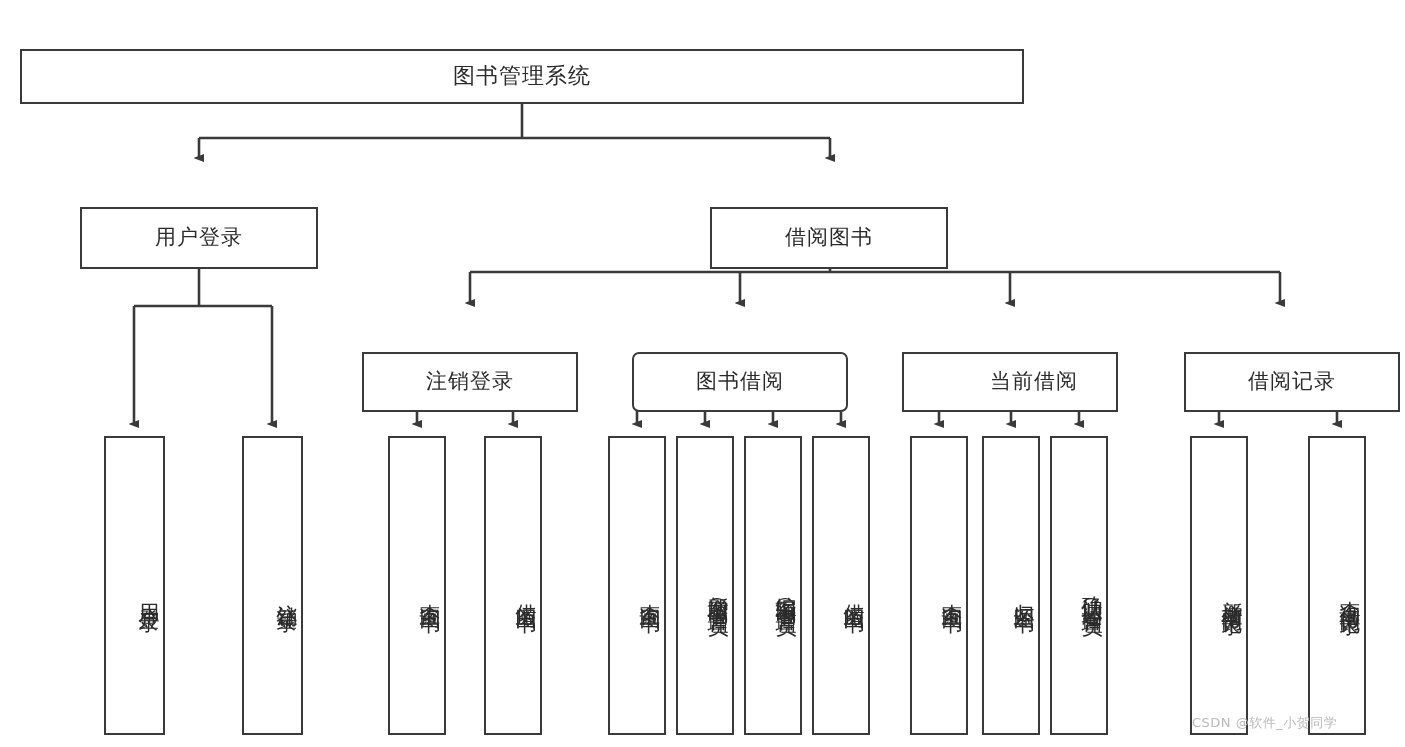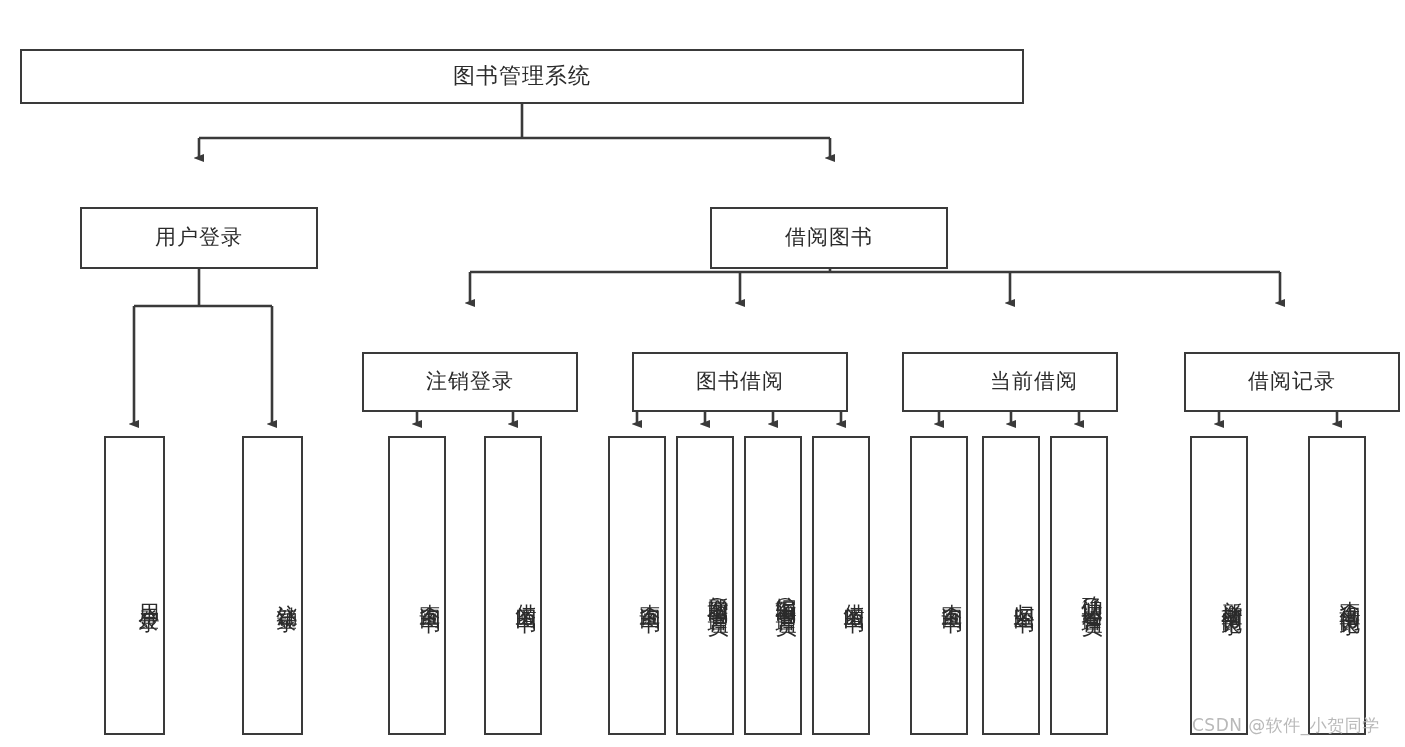--- a/index.html
+++ b/index.html
@@ -53,21 +53,21 @@
     justify-content: center;
     padding-top: 14px;
   }
   .node.vert .vtext {
     writing-mode: vertical-rl;
     text-orientation: upright;
     display: block;
   }
   .watermark {
     position: absolute;
-    font-size: 17px;
+    font-size: 13px;
     color: #b9b9b9;
     letter-spacing: 0.5px;
     white-space: nowrap;
     font-family: "DejaVu Sans", "Liberation Sans", sans-serif;
   }
 </style>
 </head>
 <body>
 
 <div id="canvas">
@@ -129,21 +129,21 @@
   <div class="node horiz" style="left:80px; top:170px; width:238px; height:62px;">
     <span>用户登录</span>
   </div>
   <div class="node horiz" style="left:710px; top:170px; width:238px; height:62px;">
     <span>借阅图书</span>
   </div>
 
   <div class="node horiz" style="left:362px; top:315px; width:216px; height:60px;">
     <span>注销登录</span>
   </div>
-  <div class="node horiz" style="left:632px; top:315px; width:216px; height:60px;">
+  <div class="node horiz" style="left:632px; top:315px; width:216px; height:60px;border-radius:7px;">
     <span>图书借阅</span>
   </div>
   <div class="node horiz" style="left:902px; top:315px; width:216px; height:60px;padding-left:48px;">
     <span>当前借阅</span>
   </div>
   <div class="node horiz" style="left:1184px; top:315px; width:216px; height:60px;">
     <span>借阅记录</span>
   </div>
 
   <div class="node vert" style="left:104px; top:436px; width:61px; height:299px;">

